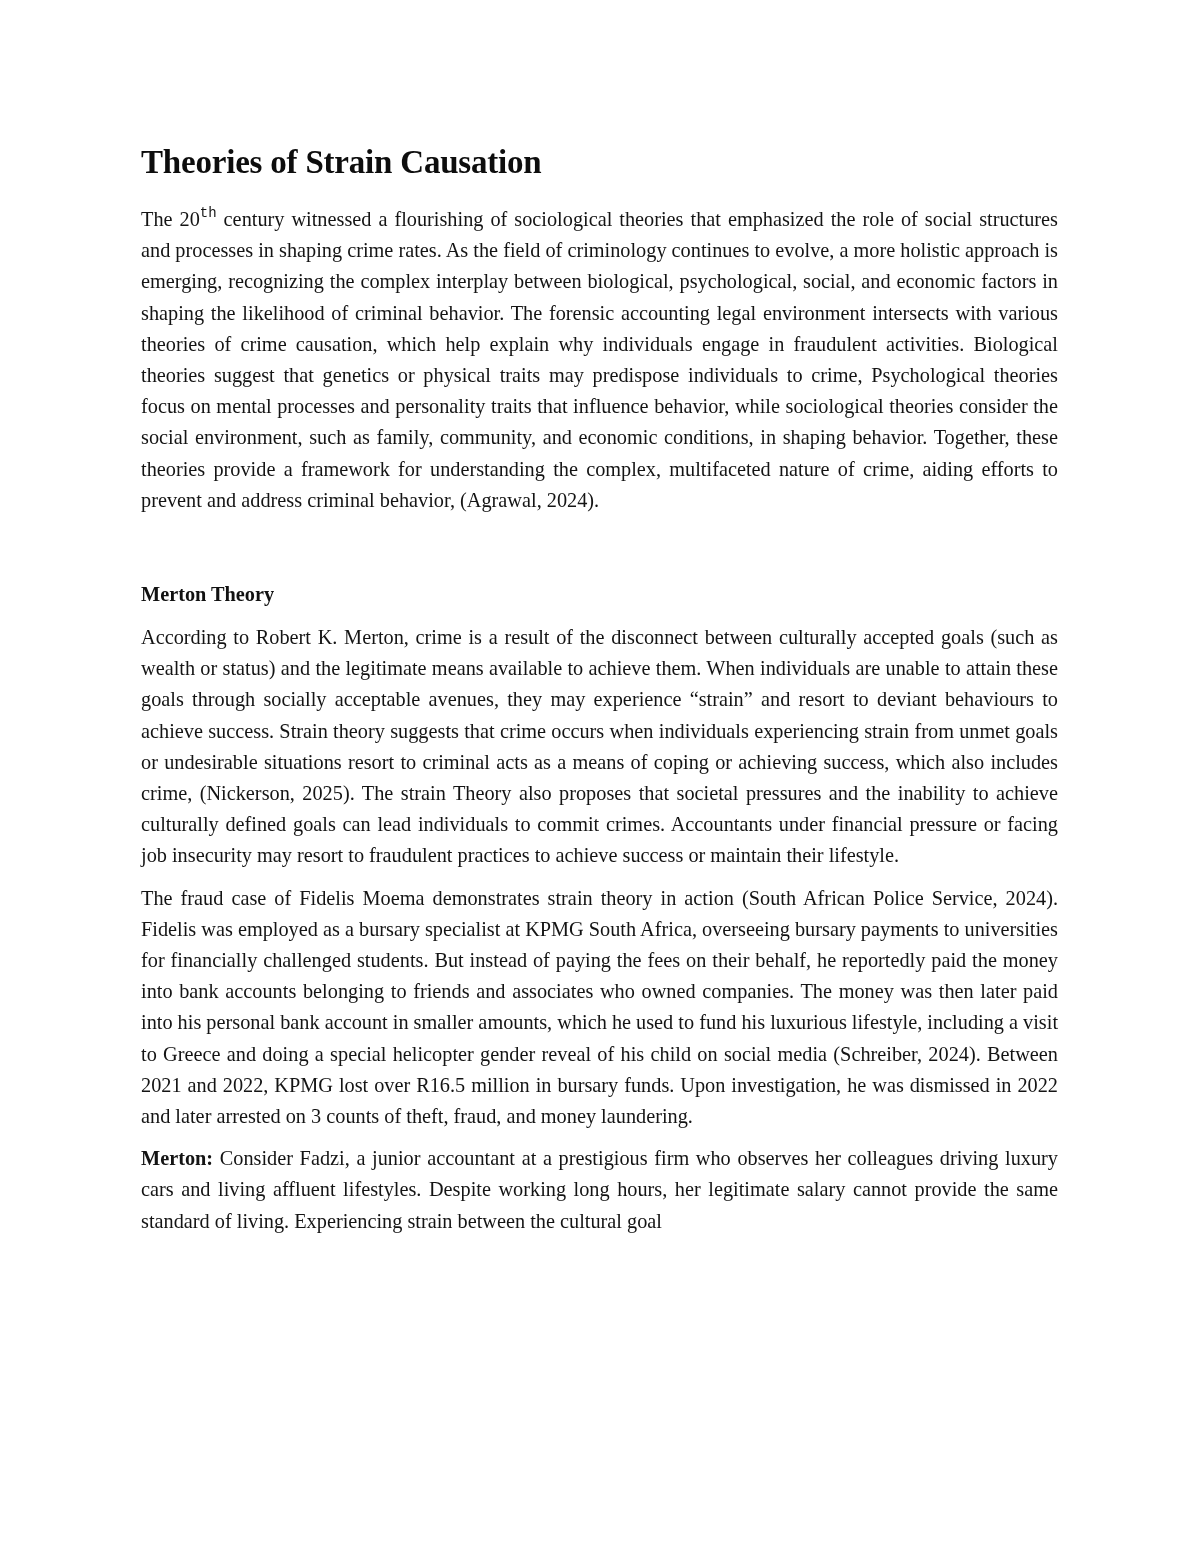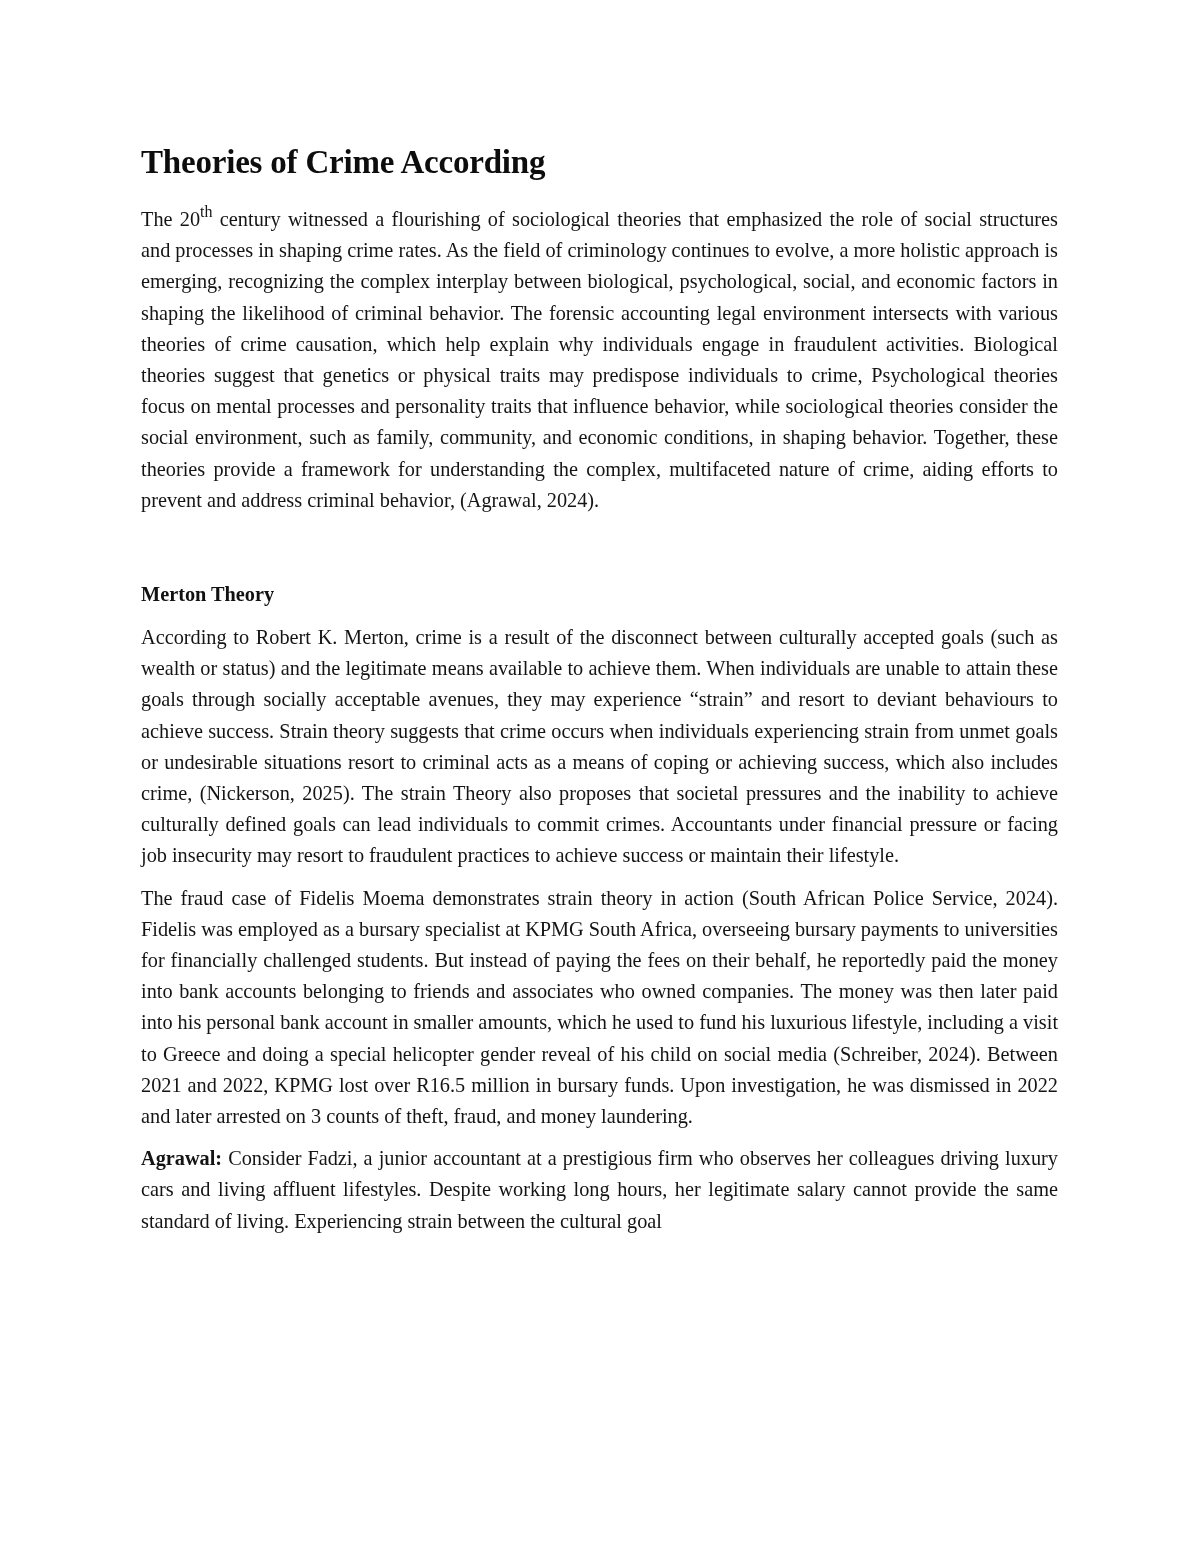--- a/index.html
+++ b/index.html
@@ -31,25 +31,26 @@
       color: #0d0d0d;
     }
     .para {
       font-size: 20.3px;
       line-height: 31.2px;
       text-align: justify;
       margin: 0;
       color: #141414;
     }
     .para sup {
-      font-size: 16px;
+      font-size: 14px;
       line-height: 0;
       vertical-align: super;
       position: relative;
       top: -1px;
+      font-family: Liberation Mono, monospace;
     }
     .gap-section {
       height: 63px;
     }
     .section-heading {
       font-family: "Liberation Serif", serif;
       font-weight: bold;
       font-size: 20.3px;
       line-height: 31px;
       margin: 0 0 12px 0;
@@ -60,31 +61,31 @@
     }
     .bold-lead {
       font-weight: bold;
     }
   </style>
 </head>
 <body>
 
 <div class="page">
 
-  <h1 class="title">Theories of Crime According</h1>
+  <h1 class="title">Theories of Strain Causation</h1>
 
   <p class="para"><span>The 20</span><sup>th</sup><span> century witnessed a flourishing of sociological theories that emphasized the role of social structures and processes in shaping crime rates. As the field of criminology continues to evolve, a more holistic approach is emerging, recognizing the complex interplay between biological, psychological, social, and economic factors in shaping the likelihood of criminal behavior. The forensic accounting legal environment intersects with various theories of crime causation, which help explain why individuals engage in fraudulent activities. Biological theories suggest that genetics or physical traits may predispose individuals to crime, Psychological theories focus on mental processes and personality traits that influence behavior, while sociological theories consider the social environment, such as family, community, and economic conditions, in shaping behavior. Together, these theories provide a framework for understanding the complex, multifaceted nature of crime, aiding efforts to prevent and address criminal behavior, (Agrawal, 2024).</span></p>
 
   <div class="gap-section"></div>
 
   <h2 class="section-heading">Merton Theory</h2>
 
   <p class="para">According to Robert K. Merton, crime is a result of the disconnect between culturally accepted goals (such as wealth or status) and the legitimate means available to achieve them. When individuals are unable to attain these goals through socially acceptable avenues, they may experience “strain” and resort to deviant behaviours to achieve success. Strain theory suggests that crime occurs when individuals experiencing strain from unmet goals or undesirable situations resort to criminal acts as a means of coping or achieving success, which also includes crime, (Nickerson, 2025). The strain Theory also proposes that societal pressures and the inability to achieve culturally defined goals can lead individuals to commit crimes. Accountants under financial pressure or facing job insecurity may resort to fraudulent practices to achieve success or maintain their lifestyle.</p>
 
   <div class="para-gap"></div>
 
   <p class="para">The fraud case of Fidelis Moema demonstrates strain theory in action (South African Police Service, 2024). Fidelis was employed as a bursary specialist at KPMG South Africa, overseeing bursary payments to universities for financially challenged students. But instead of paying the fees on their behalf, he reportedly paid the money into bank accounts belonging to friends and associates who owned companies. The money was then later paid into his personal bank account in smaller amounts, which he used to fund his luxurious lifestyle, including a visit to Greece and doing a special helicopter gender reveal of his child on social media (Schreiber, 2024). Between 2021 and 2022, KPMG lost over R16.5 million in bursary funds. Upon investigation, he was dismissed in 2022 and later arrested on 3 counts of theft, fraud, and money laundering.</p>
 
   <div class="para-gap"></div>
 
-  <p class="para"><span class="bold-lead">Agrawal:</span><span> Consider Fadzi, a junior accountant at a prestigious firm who observes her colleagues driving luxury cars and living affluent lifestyles. Despite working long hours, her legitimate salary cannot provide the same standard of living. Experiencing strain between the cultural goal</span></p>
+  <p class="para"><span class="bold-lead">Merton:</span><span> Consider Fadzi, a junior accountant at a prestigious firm who observes her colleagues driving luxury cars and living affluent lifestyles. Despite working long hours, her legitimate salary cannot provide the same standard of living. Experiencing strain between the cultural goal</span></p>
 
 </div>
 
 </body></html>

